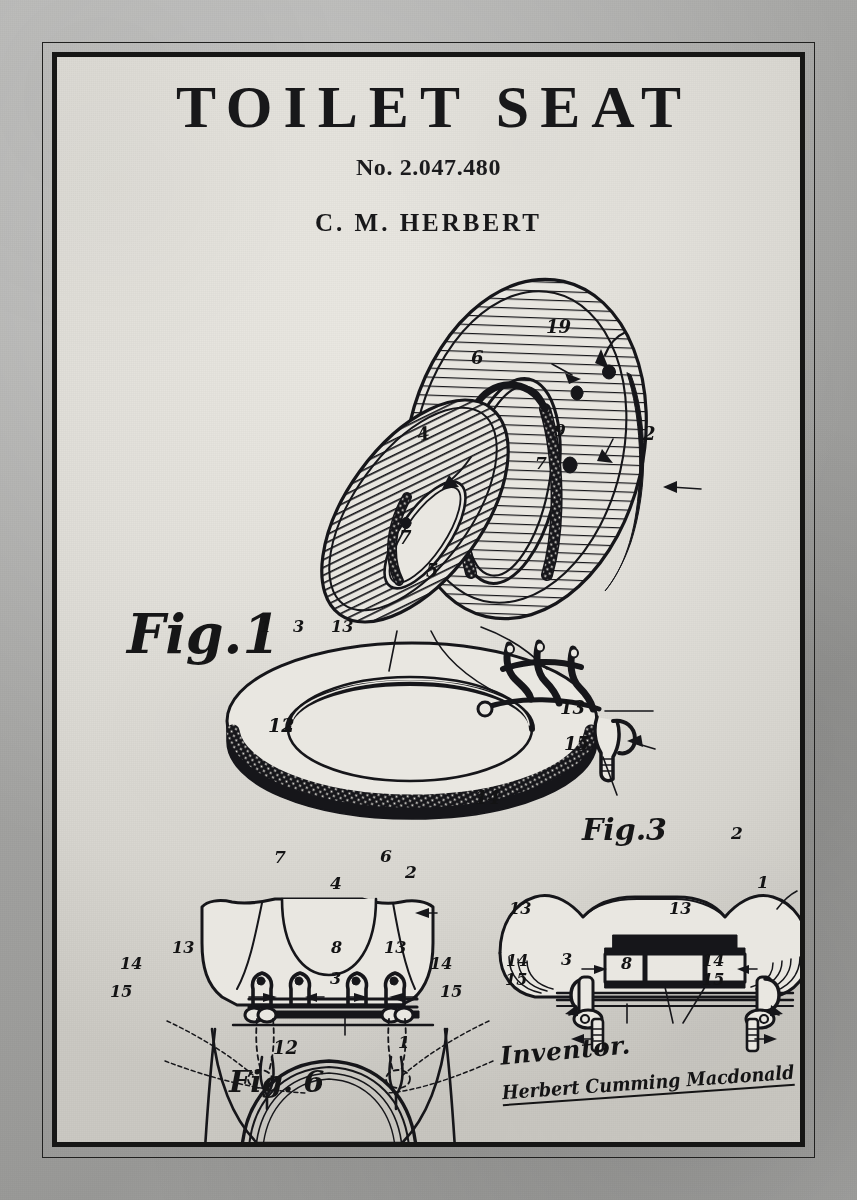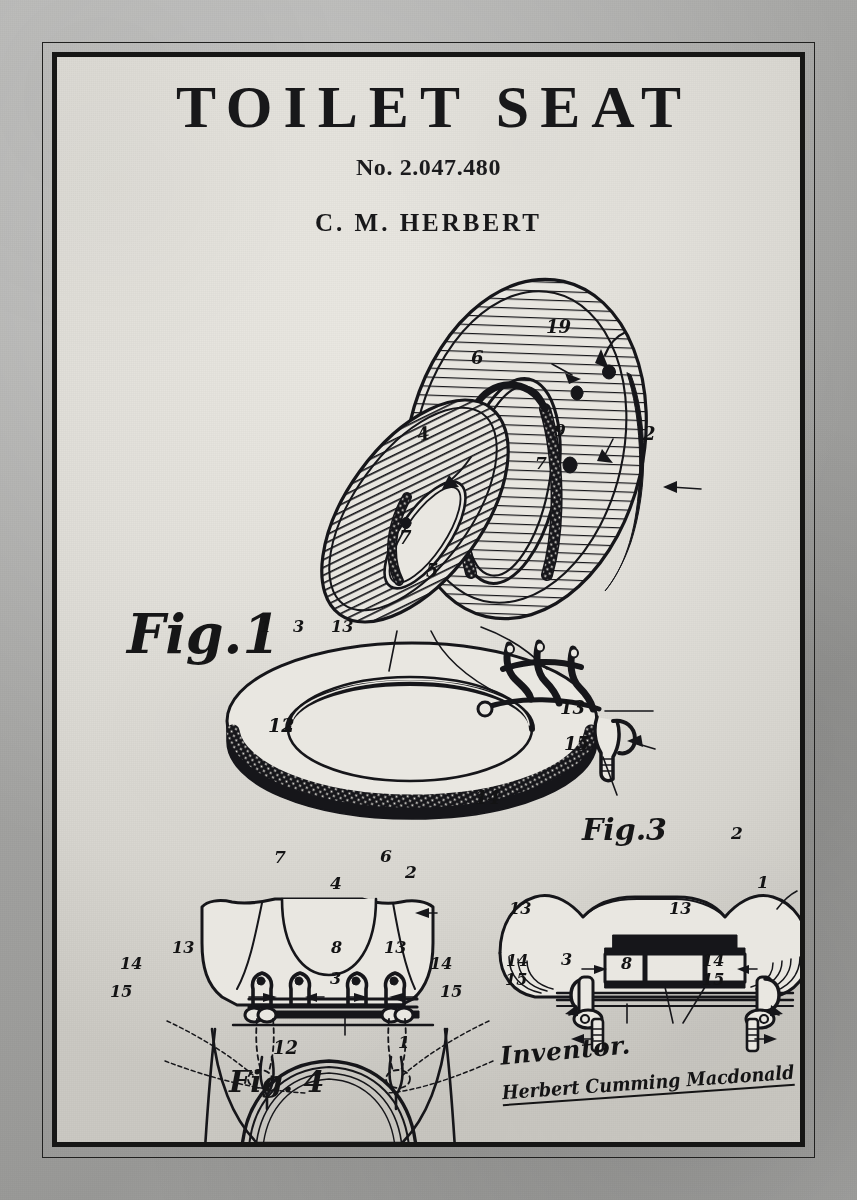--- a/index.html
+++ b/index.html
@@ -419,21 +419,21 @@
       <div class="ref" style="left:700px;top:815px;font-size:17px;">1</div>
       <div class="ref" style="left:452px;top:842px;font-size:16px;">13</div>
       <div class="ref" style="left:612px;top:842px;font-size:16px;">13</div>
       <div class="ref" style="left:449px;top:894px;font-size:16px;">14</div>
       <div class="ref" style="left:645px;top:894px;font-size:16px;">14</div>
       <div class="ref" style="left:504px;top:893px;font-size:16px;">3</div>
       <div class="ref" style="left:564px;top:897px;font-size:16px;">8</div>
       <div class="ref" style="left:448px;top:913px;font-size:16px;">15</div>
       <div class="ref" style="left:645px;top:913px;font-size:16px;">15</div>
 
-      <div class="figlabel" style="left:172px;top:1007px;font-size:30px;">Fig. 4</div>
+      <div class="figlabel" style="left:172px;top:1007px;font-size:30px;">Fig. 6</div>
       <div class="ref" style="left:217px;top:790px;font-size:17px;">7</div>
       <div class="ref" style="left:323px;top:789px;font-size:17px;">6</div>
       <div class="ref" style="left:348px;top:805px;font-size:17px;">2</div>
       <div class="ref" style="left:273px;top:816px;font-size:17px;">4</div>
       <div class="ref" style="left:115px;top:881px;font-size:16px;">13</div>
       <div class="ref" style="left:274px;top:881px;font-size:16px;">8</div>
       <div class="ref" style="left:327px;top:881px;font-size:16px;">13</div>
       <div class="ref" style="left:63px;top:897px;font-size:16px;">14</div>
       <div class="ref" style="left:373px;top:897px;font-size:16px;">14</div>
       <div class="ref" style="left:273px;top:912px;font-size:16px;">3</div>

